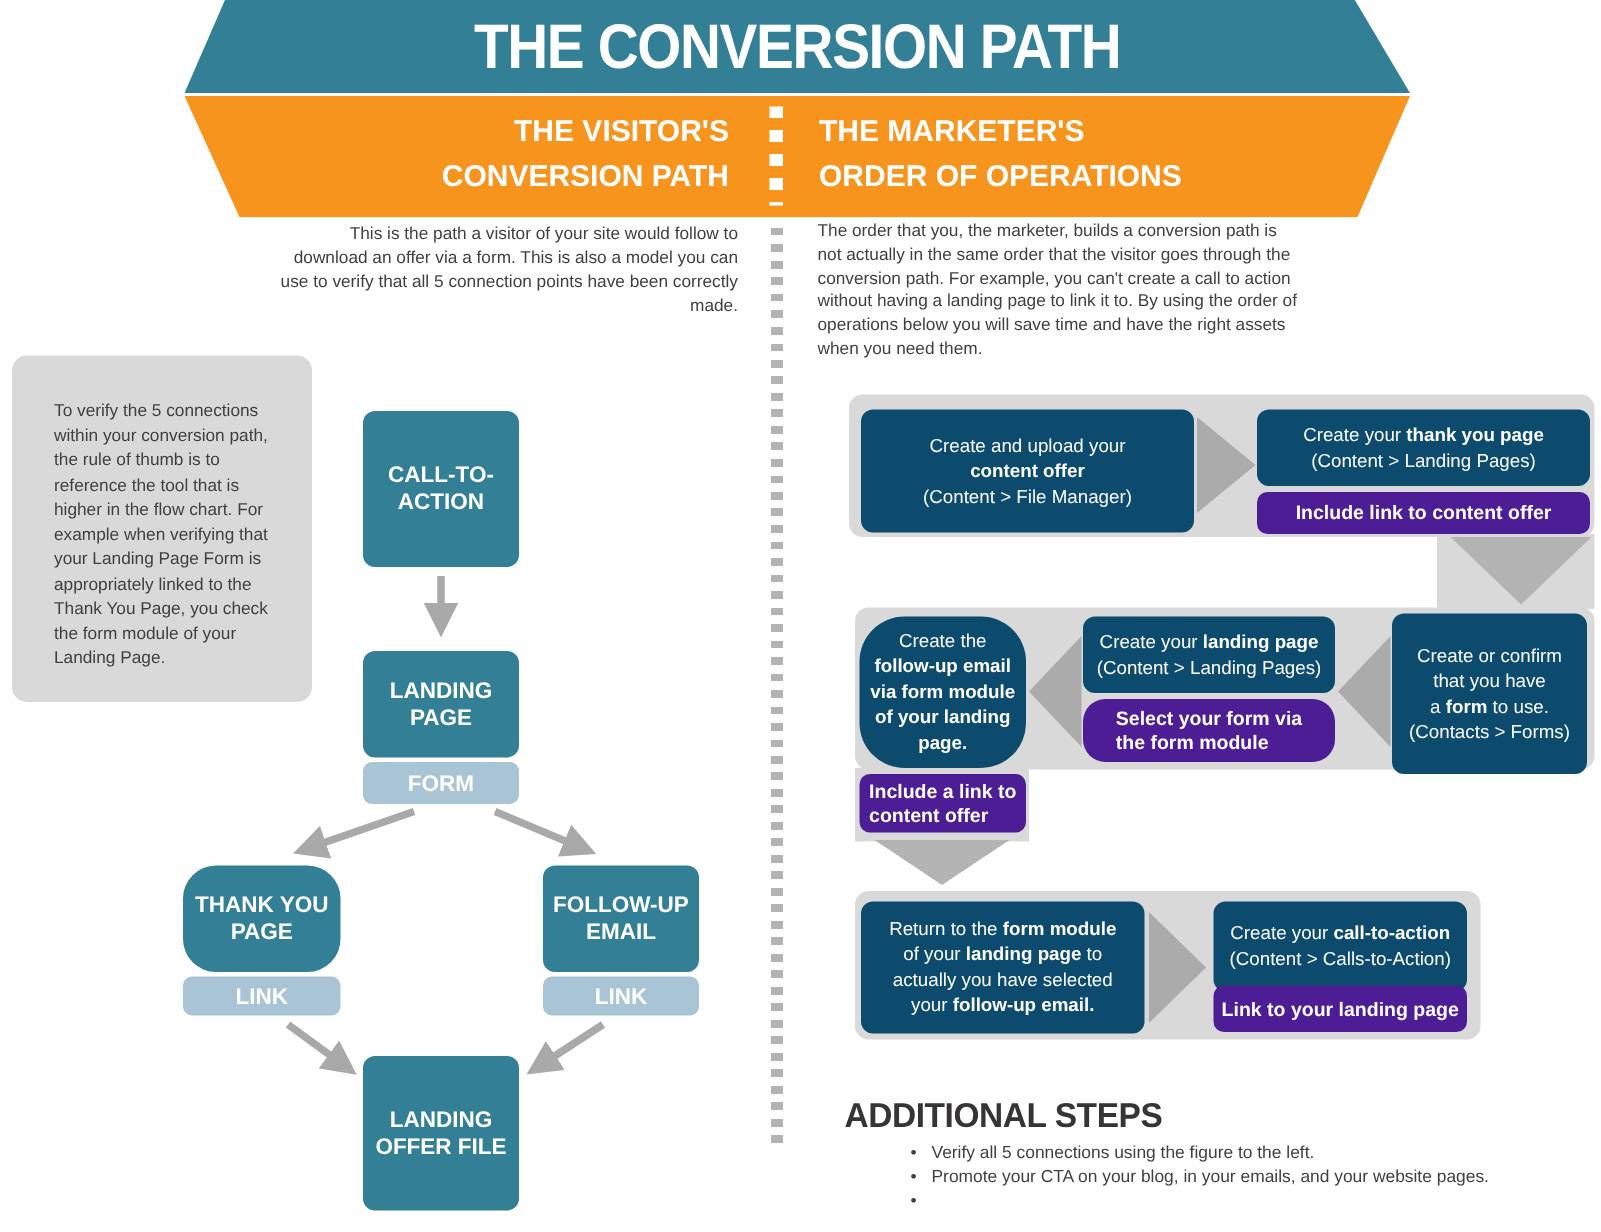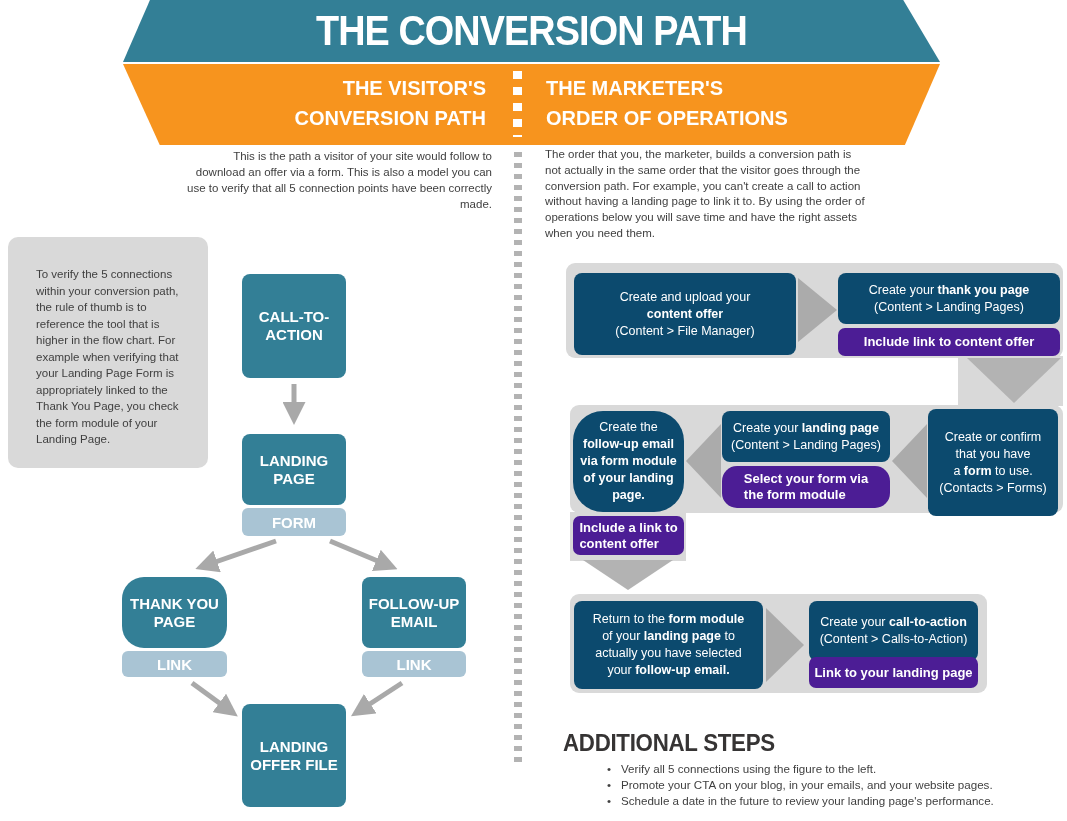--- a/index.html
+++ b/index.html
@@ -182,17 +182,16 @@
     <div class="bullet-row">
       <span class="bullet-dot">•</span>
       <span>Verify all 5 connections using the figure to the left.</span>
     </div>
     <div class="bullet-row">
       <span class="bullet-dot">•</span>
       <span>Promote your CTA on your blog, in your emails, and your website pages.</span>
     </div>
     <div class="bullet-row">
       <span class="bullet-dot">•</span>
-      <span>Schedule a date in the future to review your landing page's performance.</span>
     </div>
   </div>
 
 </div>
 
 </body></html>

